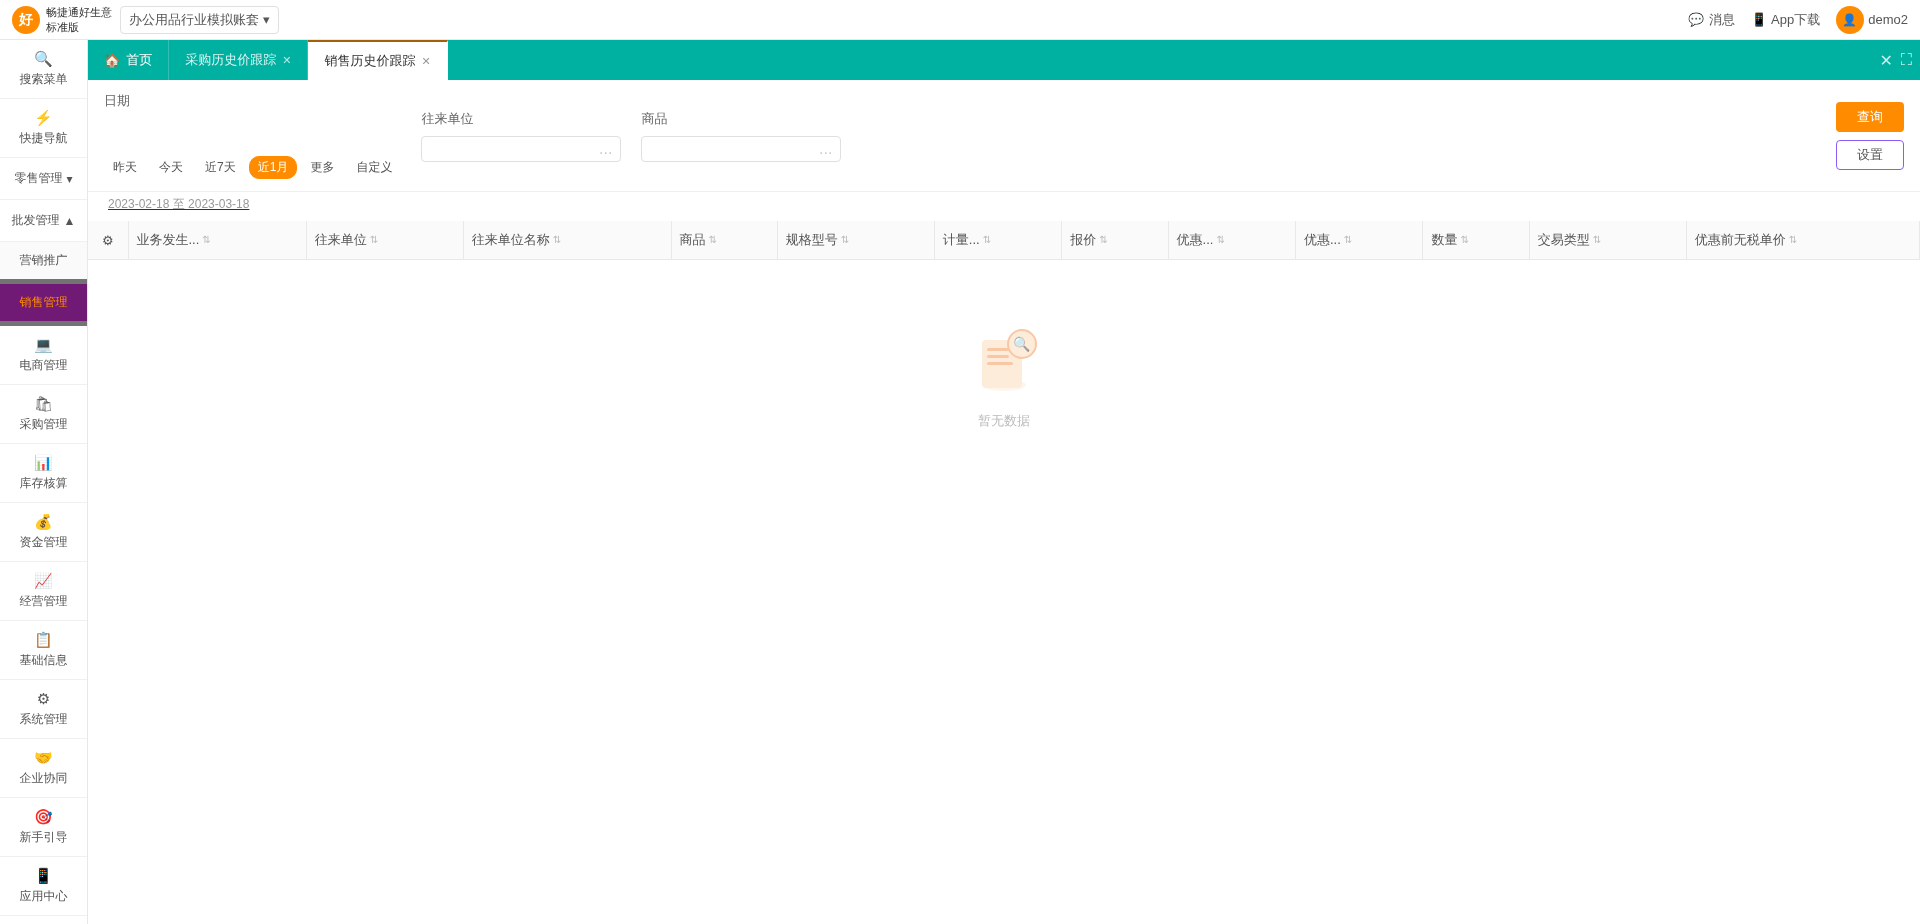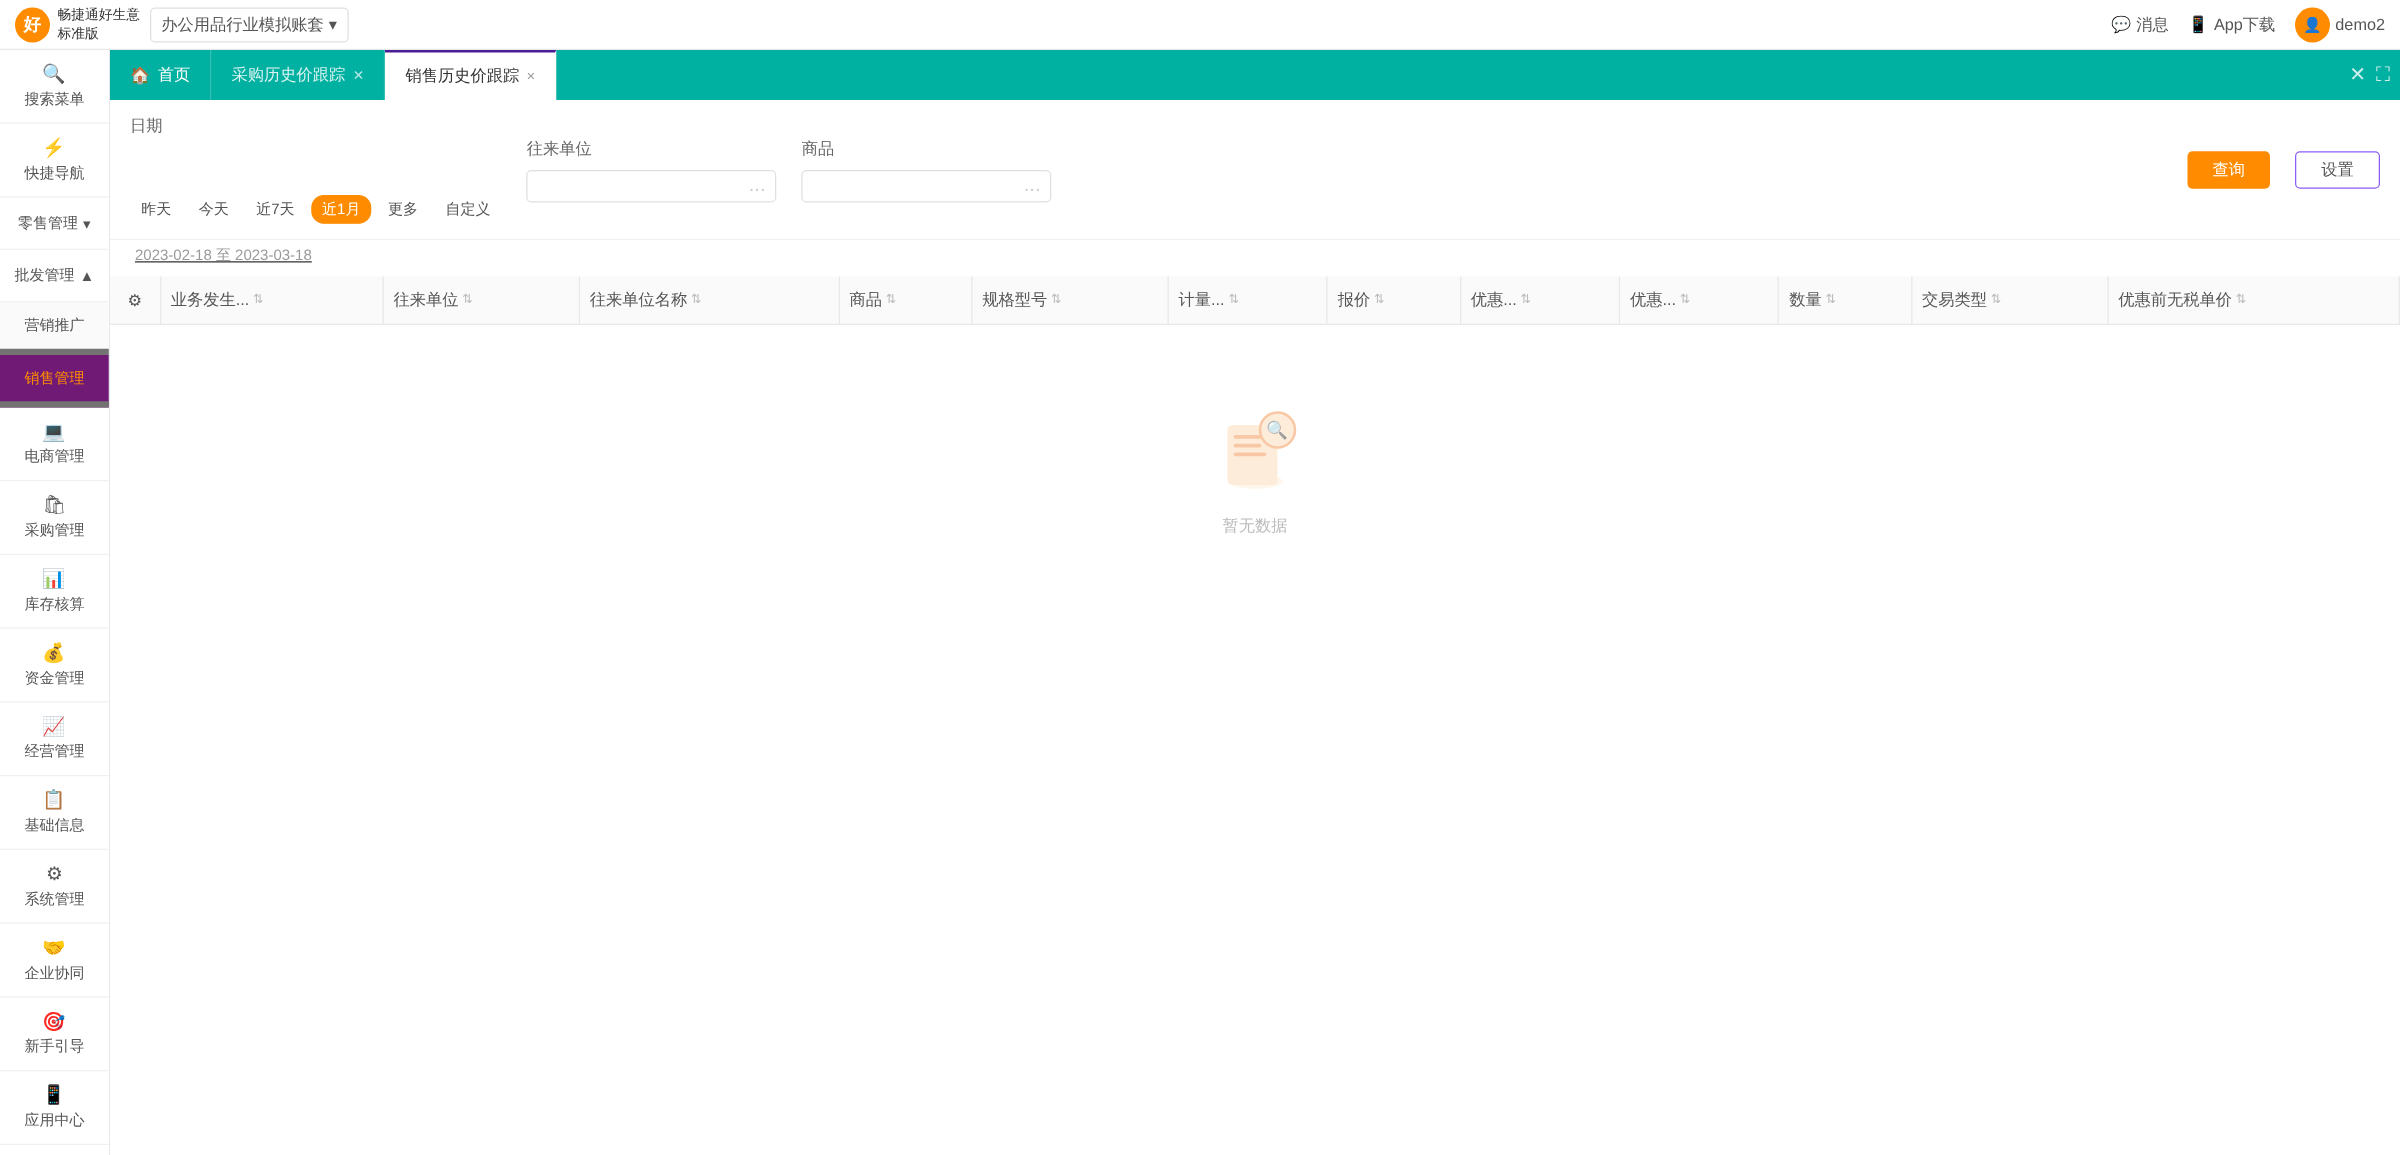--- a/index.html
+++ b/index.html
@@ -147,22 +147,21 @@
       align-items: center;
       gap: 6px;
       cursor: pointer;
       font-size: 13px;
       color: rgba(255,255,255,0.85);
       border-right: 1px solid rgba(255,255,255,0.2);
     }
     .tab-item.active {
       background: #fff;
       color: #333;
-      border-top: 2px solid #4c1d95;
-      font-family: Liberation Mono, monospace;
+      border-top: 2px solid #a16207;
     }
     .tab-item.home {
       background: transparent;
       color: #fff;
     }
     .tab-close {
       font-size: 11px;
       color: rgba(255,255,255,0.7);
       cursor: pointer;
     }
@@ -389,22 +388,22 @@
       opacity: 0.6;
     }
     .empty-text {
       color: #bbb;
       font-size: 13px;
     }
 
     
     .filter-actions {
       display: flex;
-      flex-direction: row;
-      gap: 20px;
+      flex-direction: column;
+      gap: 8px;
       margin-left: auto;
       justify-content: flex-end;
     }
   </style>
 </head>
 <body>
 
 <div class="top-bar">
   <div class="top-bar-left">
     <div class="logo-area">

